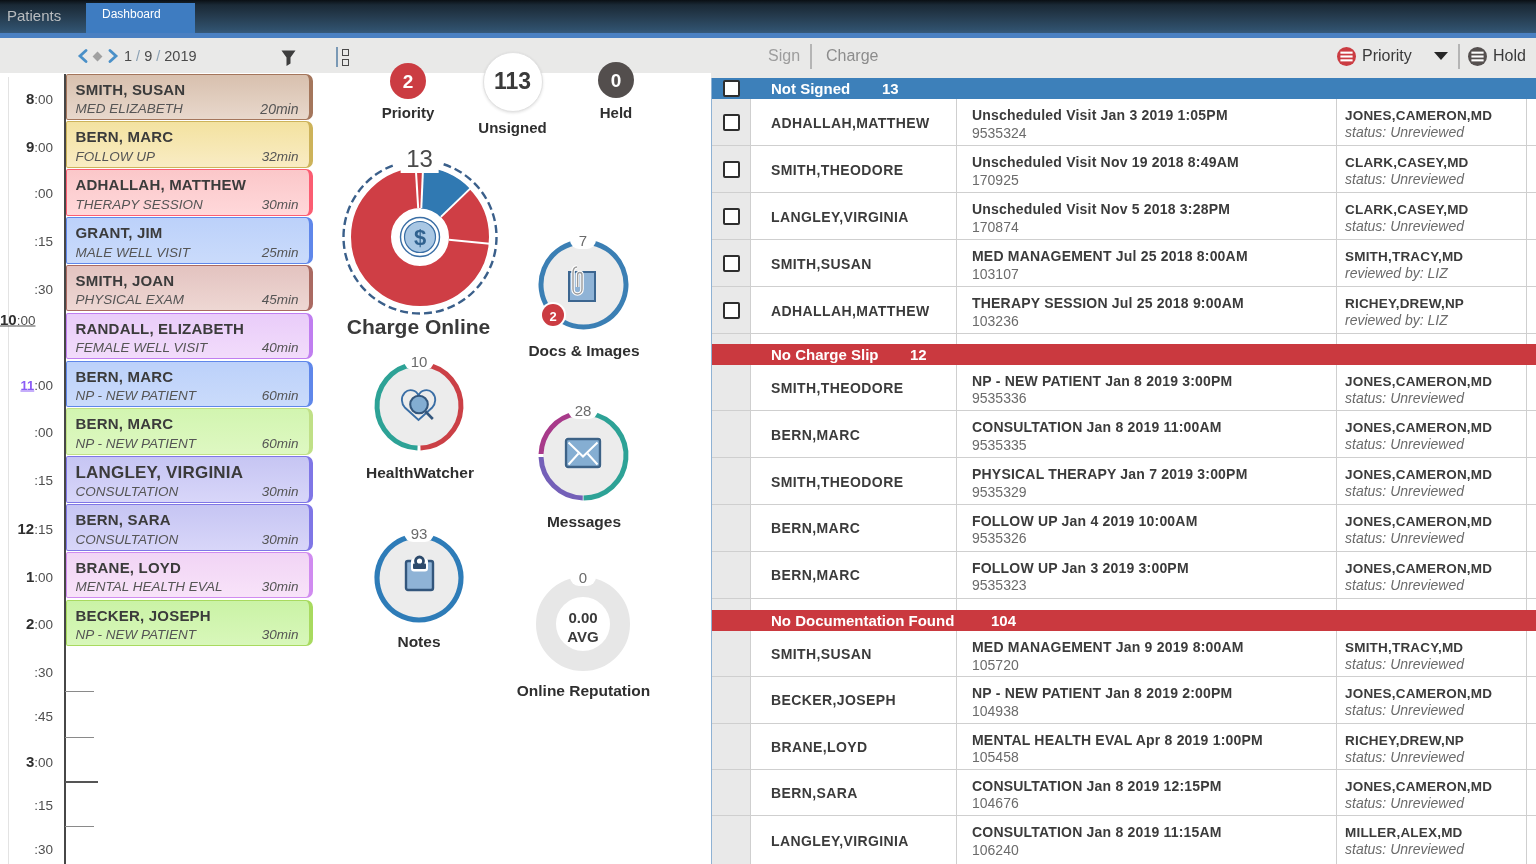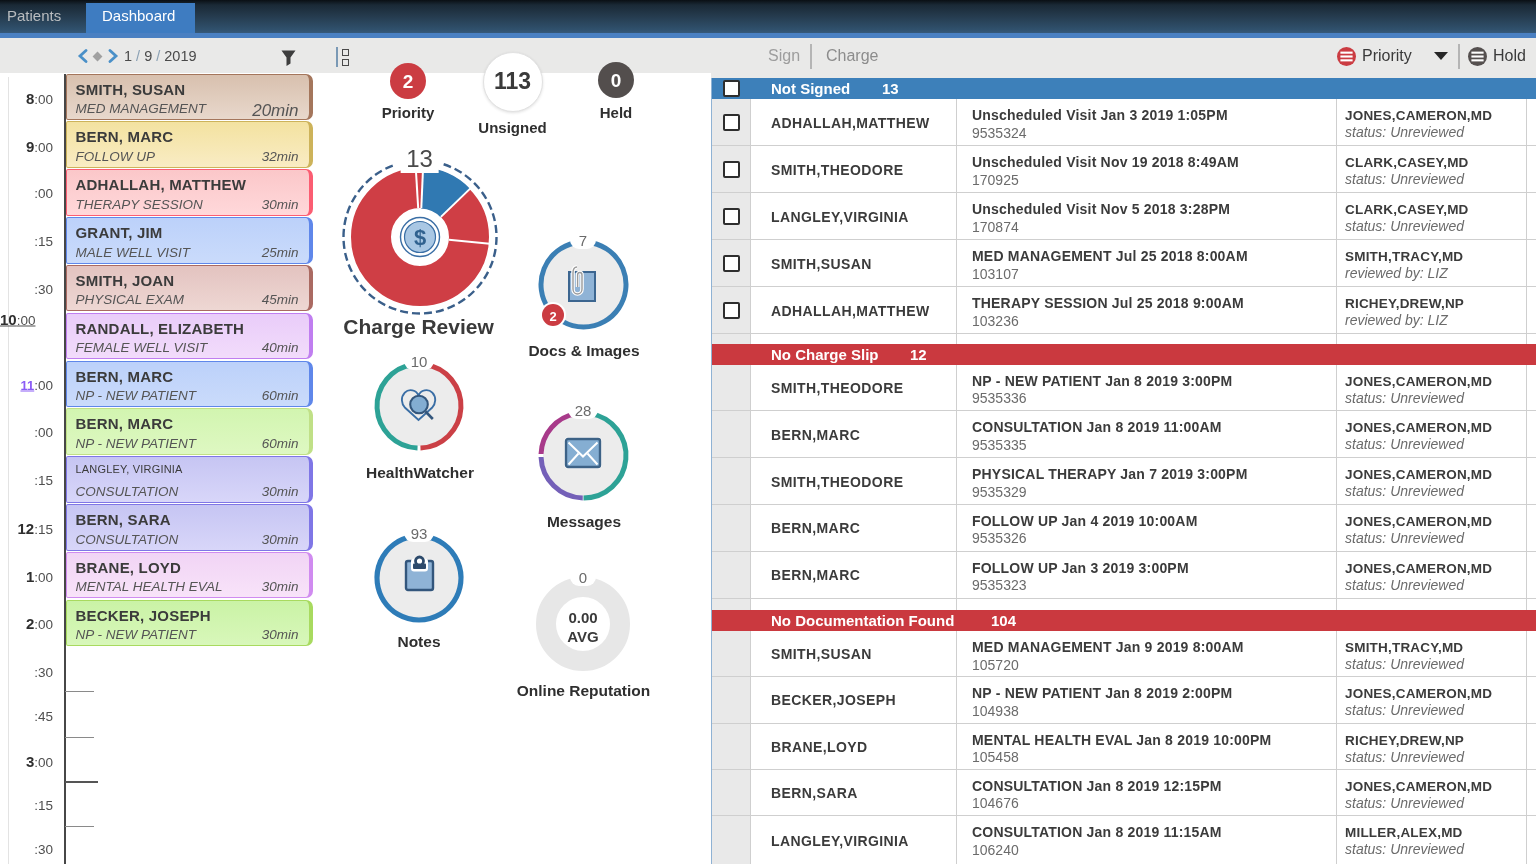--- a/index.html
+++ b/index.html
@@ -6,21 +6,21 @@
  font-family:"Liberation Sans",sans-serif;}
 .abs{position:absolute;}
 .lbl{position:absolute;font-weight:700;color:#2f2f2f;transform:translate(-50%,-50%);white-space:nowrap;}
 </style></head><body>
 
 <div class="abs" style="left:0;top:0;width:1536px;height:33px;
  background:linear-gradient(180deg,#0a0f14 0%,#1a2936 15%,#24394b 45%,#30516d 90%,#36597a 100%);"></div>
 <div class="abs" style="left:0;top:33px;width:1536px;height:4.5px;background:#4a80c2;"></div>
 <div class="abs" style="left:7px;top:7px;font-size:15px;color:#b9bcbf;">Patients</div>
 <div class="abs" style="left:86px;top:3px;width:109px;height:30px;background:#3e7cc1;"></div>
-<div class="abs" style="left:102px;top:7px;font-size:15px;color:#fff;">Dashboard</div>
+<div class="abs" style="left:102px;top:7px;font-size:12px;color:#fff;">Dashboard</div>
 
 <div class="abs" style="left:0;top:37.5px;width:1536px;height:40px;background:#e9e9e8;"></div>
 <div class="abs" style="left:0;top:73px;width:711px;height:5px;background:#fff;"></div>
 
 <svg class="abs" style="left:77px;top:49px;" width="11" height="14" viewBox="0 0 11 14">
     <path d="M9 1.5 L3 7 L9 12.5" fill="none" stroke="#4a90c8" stroke-width="2.8" stroke-linecap="round"></path>
   </svg>
 <div class="abs" style="left:93.5px;top:53px;width:7px;height:7px;background:#a0a0a0;transform:rotate(45deg);"></div>
 <svg class="abs" style="left:108px;top:49px;" width="11" height="14" viewBox="0 0 11 14">
     <path d="M2 1.5 L8 7 L2 12.5" fill="none" stroke="#4a90c8" stroke-width="2.8" stroke-linecap="round"></path>
@@ -73,22 +73,22 @@
 <div class="abs" style="left:0;top:623px;width:53px;text-align:right;transform:translateY(-50%);font-size:13.5px;color:#4f4f4f;"><span style="font-weight:700;color:#2f2f2f;font-size:15px;">2</span>:00</div>
 <div class="abs" style="left:0;top:671.5px;width:53px;text-align:right;transform:translateY(-50%);font-size:13.5px;color:#4f4f4f;">:30</div>
 <div class="abs" style="left:0;top:716px;width:53px;text-align:right;transform:translateY(-50%);font-size:13.5px;color:#4f4f4f;">:45</div>
 <div class="abs" style="left:0;top:760.5px;width:53px;text-align:right;transform:translateY(-50%);font-size:13.5px;color:#4f4f4f;"><span style="font-weight:700;color:#2f2f2f;font-size:15px;">3</span>:00</div>
 <div class="abs" style="left:0;top:805px;width:53px;text-align:right;transform:translateY(-50%);font-size:13.5px;color:#4f4f4f;">:15</div>
 <div class="abs" style="left:0;top:849px;width:53px;text-align:right;transform:translateY(-50%);font-size:13.5px;color:#4f4f4f;">:30</div>
 <div class="abs" style="left:65.5px;top:73.5px;width:242px;height:44.5px;
  background:linear-gradient(180deg,#d8c0ae,#e8d8cc);border:1px solid #a4765c;border-right:4.5px solid #a4765c;
  border-radius:2px 7px 7px 2px;">
  <div style="position:absolute;left:9px;top:6px;font-size:15px;font-weight:700;color:#3b3b3b;letter-spacing:0.2px;">SMITH, SUSAN</div>
- <div style="position:absolute;left:9px;top:26.5px;font-size:13.5px;font-style:italic;color:#555;">MED MANAGEMENT</div>
- <div style="position:absolute;right:10px;top:26.5px;font-size:17px;font-style:italic;color:#555;">20min</div>
+ <div style="position:absolute;left:9px;top:26.5px;font-size:13.5px;font-style:italic;color:#555;">MED ELIZABETH</div>
+ <div style="position:absolute;right:10px;top:26.5px;font-size:14px;font-style:italic;color:#555;">20min</div>
 </div>
 <div class="abs" style="left:65.5px;top:121.3px;width:242px;height:44.5px;
  background:linear-gradient(180deg,#f3e2a0,#f9ecc4);border:1px solid #cdb35a;border-right:4.5px solid #cdb35a;
  border-radius:2px 7px 7px 2px;">
  <div style="position:absolute;left:9px;top:6px;font-size:15px;font-weight:700;color:#3b3b3b;letter-spacing:0.2px;">BERN, MARC</div>
  <div style="position:absolute;left:9px;top:26.5px;font-size:13.5px;font-style:italic;color:#555;">FOLLOW UP</div>
  <div style="position:absolute;right:10px;top:26.5px;font-size:13.5px;font-style:italic;color:#555;">32min</div>
 </div>
 <div class="abs" style="left:65.5px;top:169.2px;width:242px;height:44.5px;
  background:linear-gradient(180deg,#fbc7c9,#ffd8da);border:1px solid #fb5d72;border-right:4.5px solid #fb5d72;
@@ -128,21 +128,21 @@
 <div class="abs" style="left:65.5px;top:408.3px;width:242px;height:44.5px;
  background:linear-gradient(180deg,#d2f5b0,#def8c2);border:1px solid #c0e087;border-right:4.5px solid #c0e087;
  border-radius:2px 7px 7px 2px;">
  <div style="position:absolute;left:9px;top:6px;font-size:15px;font-weight:700;color:#3b3b3b;letter-spacing:0.2px;">BERN, MARC</div>
  <div style="position:absolute;left:9px;top:26.5px;font-size:13.5px;font-style:italic;color:#555;">NP - NEW PATIENT</div>
  <div style="position:absolute;right:10px;top:26.5px;font-size:13.5px;font-style:italic;color:#555;">60min</div>
 </div>
 <div class="abs" style="left:65.5px;top:456.1px;width:242px;height:44.5px;
  background:linear-gradient(180deg,#c6c5f3,#d8d6f9);border:1px solid #7f76e6;border-right:4.5px solid #7f76e6;
  border-radius:2px 7px 7px 2px;">
- <div style="position:absolute;left:9px;top:6px;font-size:11px;font-weight:400;color:#3b3b3b;letter-spacing:0.2px;">LANGLEY, VIRGINIA</div>
+ <div style="position:absolute;left:9px;top:6px;font-size:17px;font-weight:700;color:#3b3b3b;letter-spacing:0.2px;">LANGLEY, VIRGINIA</div>
  <div style="position:absolute;left:9px;top:26.5px;font-size:13.5px;font-style:italic;color:#555;">CONSULTATION</div>
  <div style="position:absolute;right:10px;top:26.5px;font-size:13.5px;font-style:italic;color:#555;">30min</div>
 </div>
 <div class="abs" style="left:65.5px;top:504.0px;width:242px;height:44.5px;
  background:linear-gradient(180deg,#c6c5f3,#d8d6f9);border:1px solid #7f76e6;border-right:4.5px solid #7f76e6;
  border-radius:2px 7px 7px 2px;">
  <div style="position:absolute;left:9px;top:6px;font-size:15px;font-weight:700;color:#3b3b3b;letter-spacing:0.2px;">BERN, SARA</div>
  <div style="position:absolute;left:9px;top:26.5px;font-size:13.5px;font-style:italic;color:#555;">CONSULTATION</div>
  <div style="position:absolute;right:10px;top:26.5px;font-size:13.5px;font-style:italic;color:#555;">30min</div>
 </div>
@@ -176,21 +176,21 @@
     <path d="M 87.14 36.05 A 49 49 0 0 1 120.25 50.96" fill="none" stroke="#3079b2" stroke-width="41"></path>
     <line x1="86.3" y1="56.0" x2="88.1" y2="15.1" stroke="#fff" stroke-width="2"></line>
     <line x1="105.9" y1="64.9" x2="135.4" y2="36.4" stroke="#fff" stroke-width="2"></line>
     <line x1="113.9" y1="87.8" x2="154.7" y2="91.7" stroke="#fff" stroke-width="2"></line>
     <line x1="83.2" y1="56.1" x2="80.7" y2="15.1" stroke="#fff" stroke-width="2"></line>
     <circle cx="85" cy="85" r="19.5" fill="#fff" stroke="#3a6ea5" stroke-width="1.4"></circle>
     <circle cx="85" cy="85" r="15.5" fill="#a9c7e4" stroke="#3a6ea5" stroke-width="1.2"></circle>
     <text x="85" y="92.5" text-anchor="middle" font-size="22" font-weight="700" fill="#30618f" font-family="Liberation Sans">$</text>
   </svg>
 <div class="lbl" style="left:419.5px;top:158.5px;font-size:24px;font-weight:400;color:#4a4a4a;background:#fff;padding:0 6px;">13</div>
-<div class="lbl" style="left:418.5px;top:327px;font-size:21px;color:#3a3a3a;">Charge Review</div>
+<div class="lbl" style="left:418.5px;top:327px;font-size:21px;color:#3a3a3a;">Charge Online</div>
 <svg class="abs" style="left:534.5px;top:235.5px;" width="97.0" height="97.0" viewBox="0 0 97.0 97.0">
     <circle cx="48.5" cy="48.5" r="40.5" fill="#ececec"></circle>
     <path d="M 57.34 6.93 A 42.5 42.5 0 1 1 39.66 6.93" fill="none" stroke="#3b7fb4" stroke-width="5.0"></path>
   </svg>
 <div class="abs" style="left:570.0px;top:231px;width:26px;height:18px;background:#fff;border-radius:9px;"></div>
 <div class="lbl" style="left:583px;top:240px;font-size:15px;font-weight:400;color:#6a6a6a;">7</div>
 <svg class="abs" style="left:565px;top:265px;" width="40" height="40" viewBox="0 0 40 40">
 <rect x="4" y="7" width="26" height="29" fill="#8fb3d6" stroke="#3c6690" stroke-width="2"></rect>
 <path d="M12 2 C8 2 8 6 8 8 L8 24 C8 27 10 29 12.5 29 C15 29 17 27 17 24 L17 10 C17 8.5 16 7.5 14.8 7.5 C13.5 7.5 12.6 8.5 12.6 10 L12.6 22" fill="none" stroke="#fff" stroke-width="3.6"></path>
 <path d="M12 2 C8 2 8 6 8 8 L8 24 C8 27 10 29 12.5 29 C15 29 17 27 17 24 L17 10 C17 8.5 16 7.5 14.8 7.5 C13.5 7.5 12.6 8.5 12.6 10 L12.6 22" fill="none" stroke="#9a9a9a" stroke-width="1.4"></path>
@@ -420,21 +420,21 @@
 <div class="abs" style="left:1345px;top:693.3px;transform:translateY(-50%);font-size:13.5px;font-weight:700;color:#3b3b3b;letter-spacing:0.2px;">JONES,CAMERON,MD</div>
 <div class="abs" style="left:1345px;top:710.3px;transform:translateY(-50%);font-size:14px;font-style:italic;color:#6b6b6b;">status: Unreviewed</div>
 <div class="abs" style="left:712.0px;top:723.6px;width:824.0px;height:46.3px;background:#fff;"></div>
 <div class="abs" style="left:712.0px;top:723.6px;width:37.5px;height:46.3px;background:#e9e9e9;"></div>
 <div class="abs" style="left:749.5px;top:723.6px;width:1px;height:46.3px;background:#cfcfcf;"></div>
 <div class="abs" style="left:956.0px;top:723.6px;width:1px;height:46.3px;background:#cfcfcf;"></div>
 <div class="abs" style="left:1336.0px;top:723.6px;width:1px;height:46.3px;background:#cfcfcf;"></div>
 <div class="abs" style="left:1526.0px;top:723.6px;width:1px;height:46.3px;background:#cfcfcf;"></div>
 <div class="abs" style="left:712.0px;top:768.9px;width:824.0px;height:1px;background:#cfcfcf;"></div>
 <div class="abs" style="left:771px;top:746.8px;transform:translateY(-50%);font-size:14px;font-weight:700;color:#3b3b3b;letter-spacing:0.4px;">BRANE,LOYD</div>
-<div class="abs" style="left:972px;top:739.6px;transform:translateY(-50%);font-size:14px;font-weight:700;color:#3b3b3b;letter-spacing:0.2px;">MENTAL HEALTH EVAL Jan 8 2019 10:00PM</div>
+<div class="abs" style="left:972px;top:739.6px;transform:translateY(-50%);font-size:14px;font-weight:700;color:#3b3b3b;letter-spacing:0.2px;">MENTAL HEALTH EVAL Apr 8 2019 1:00PM</div>
 <div class="abs" style="left:972px;top:757.1px;transform:translateY(-50%);font-size:14px;color:#6b6b6b;">105458</div>
 <div class="abs" style="left:1345px;top:739.6px;transform:translateY(-50%);font-size:13.5px;font-weight:700;color:#3b3b3b;letter-spacing:0.2px;">RICHEY,DREW,NP</div>
 <div class="abs" style="left:1345px;top:756.6px;transform:translateY(-50%);font-size:14px;font-style:italic;color:#6b6b6b;">status: Unreviewed</div>
 <div class="abs" style="left:712.0px;top:769.9px;width:824.0px;height:46.3px;background:#fff;"></div>
 <div class="abs" style="left:712.0px;top:769.9px;width:37.5px;height:46.3px;background:#e9e9e9;"></div>
 <div class="abs" style="left:749.5px;top:769.9px;width:1px;height:46.3px;background:#cfcfcf;"></div>
 <div class="abs" style="left:956.0px;top:769.9px;width:1px;height:46.3px;background:#cfcfcf;"></div>
 <div class="abs" style="left:1336.0px;top:769.9px;width:1px;height:46.3px;background:#cfcfcf;"></div>
 <div class="abs" style="left:1526.0px;top:769.9px;width:1px;height:46.3px;background:#cfcfcf;"></div>
 <div class="abs" style="left:712.0px;top:815.2px;width:824.0px;height:1px;background:#cfcfcf;"></div>

